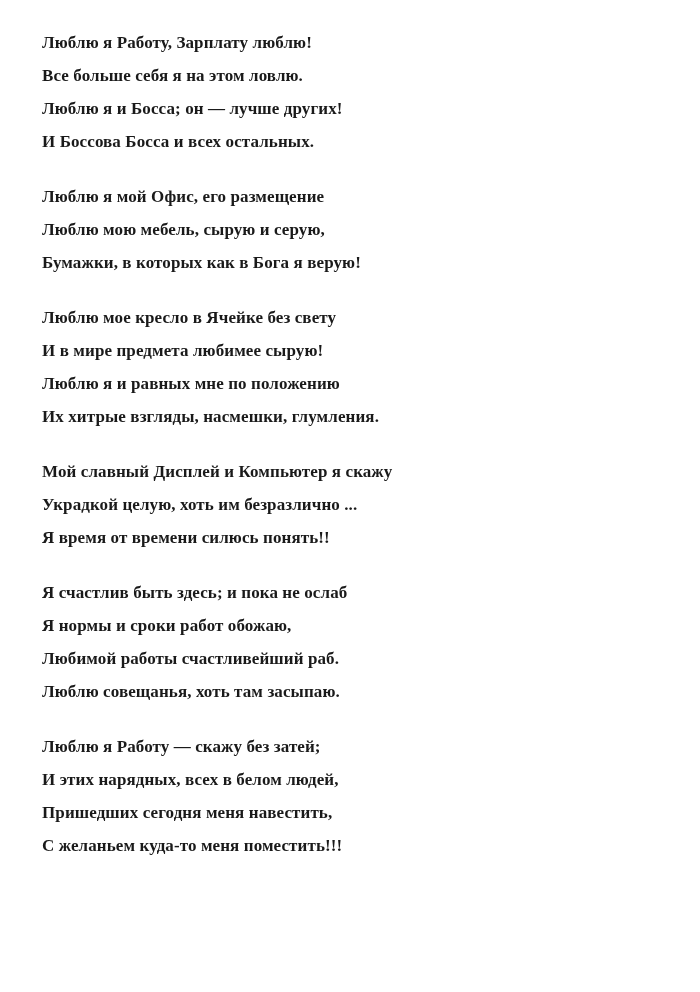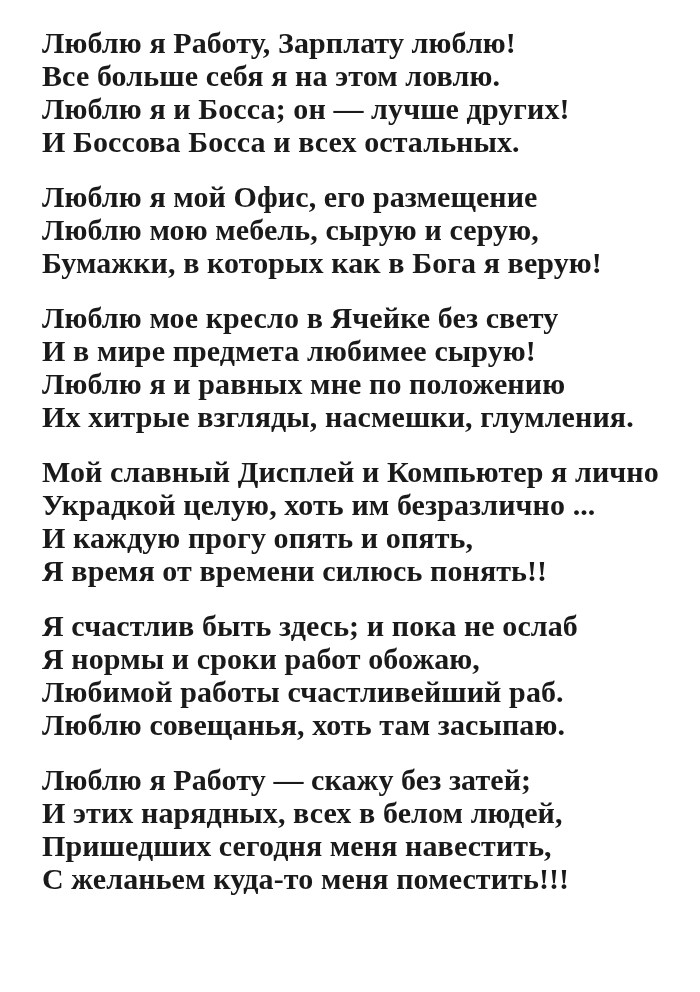--- a/index.html
+++ b/index.html
@@ -22,21 +22,21 @@
     flex-direction: column;
     justify-content: flex-start;
   }
   .stanza {
     margin: 0 0 22px 0;
   }
   .stanza:last-child {
     margin-bottom: 8px;
   }
   .line {
-    font-size: 30px;
+    font-size: 17px;
     line-height: 33px;
     color: #1a1a1a;
     font-weight: 700;
     white-space: pre;
     letter-spacing: 0.1px;
   }
 </style>
 </head>
 <body>
 
@@ -56,23 +56,22 @@
   </div>
 
   <div class="stanza">
     <div class="line">Люблю мое кресло в Ячейке без свету</div>
     <div class="line">И в мире предмета любимее сырую!</div>
     <div class="line">Люблю я и равных мне по положению</div>
     <div class="line">Их хитрые взгляды, насмешки, глумления.</div>
   </div>
 
   <div class="stanza">
-    <div class="line">Мой славный Дисплей и Компьютер я лично</div>
+    <div class="line">Мой славный Дисплей и Компьютер я скажу</div>
     <div class="line">Украдкой целую, хоть им безразлично ...</div>
-    <div class="line">И каждую прогу опять и опять,</div>
     <div class="line">Я время от времени силюсь понять!!</div>
   </div>
 
   <div class="stanza">
     <div class="line">Я счастлив быть здесь; и пока не ослаб</div>
     <div class="line">Я нормы и сроки работ обожаю,</div>
     <div class="line">Любимой работы счастливейший раб.</div>
     <div class="line">Люблю совещанья, хоть там засыпаю.</div>
   </div>
 

